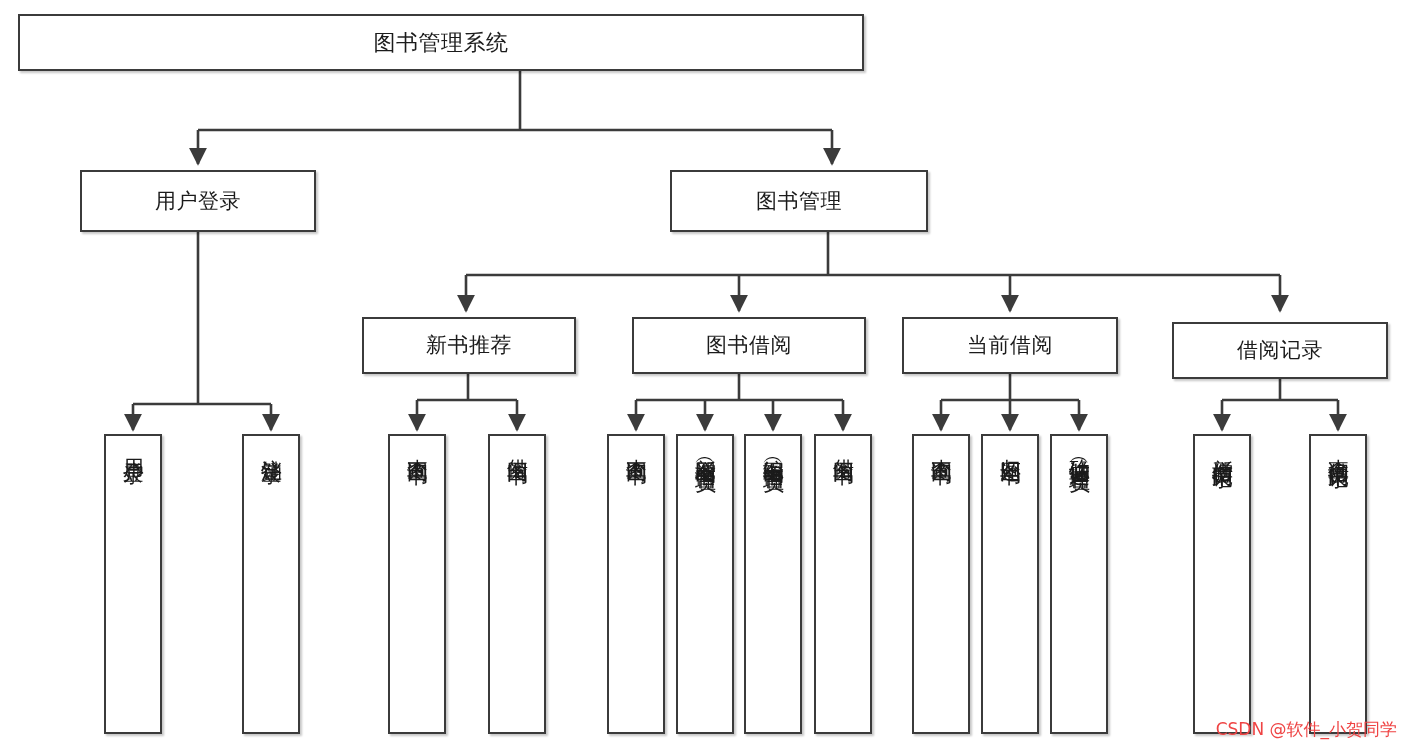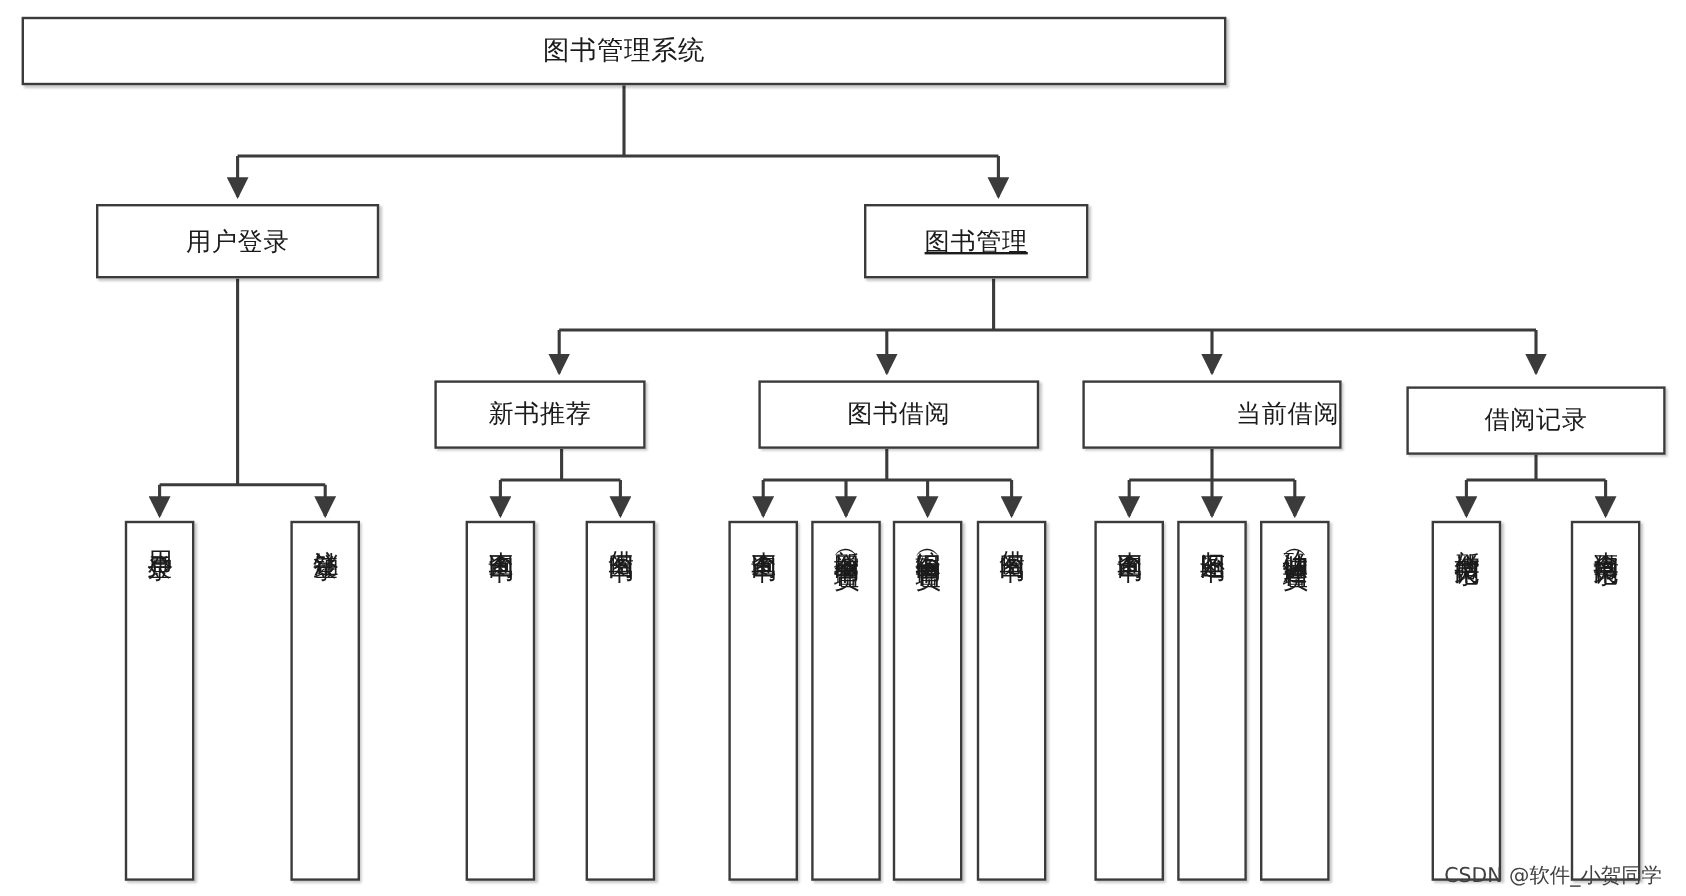--- a/index.html
+++ b/index.html
@@ -58,24 +58,24 @@
   .node.v .lbl {
     writing-mode: vertical-rl;
     text-orientation: upright;
     font-size: 21px;
     letter-spacing: 2px;
     line-height: 1;
     white-space: nowrap;
   }
   .watermark {
     position: absolute;
-    right: 20px;
+    right: 8px;
     bottom: 6px;
     font-size: 17px;
-    color: #404040;
+    color: #ef4444;
     z-index: 6;
     white-space: nowrap;
     font-family: "DejaVu Sans", "Liberation Sans", sans-serif;
   }
 </style>
 </head>
 <body>
 
 <div id="canvas">
 
@@ -122,38 +122,38 @@
       <path d="M 1010 400 L 1010 430" marker-end="url(#arw)"></path>
       <path d="M 1079 400 L 1079 430" marker-end="url(#arw)"></path>
 
       <path d="M 1280 374 L 1280 400"></path>
       <path d="M 1222 400 L 1338 400"></path>
       <path d="M 1222 400 L 1222 430" marker-end="url(#arw)"></path>
       <path d="M 1338 400 L 1338 430" marker-end="url(#arw)"></path>
     </g>
   </svg>
 
-  <div class="node h root" style="left:18px; top:14px; width:1004px; height:57px;">
+  <div class="node h root" style="left:18px; top:14px; width:846px; height:57px;">
     <span class="lbl">图书管理系统</span>
   </div>
 
   <div class="node h" style="left:80px; top:170px; width:236px; height:62px;">
     <span class="lbl">用户登录</span>
   </div>
-  <div class="node h" style="left:720px; top:170px; width:187px; height:62px;text-decoration:underline;">
+  <div class="node h" style="left:670px; top:170px; width:258px; height:62px;">
     <span class="lbl">图书管理</span>
   </div>
 
-  <div class="node h" style="left:362px; top:317px; width:176px; height:57px;">
+  <div class="node h" style="left:362px; top:317px; width:214px; height:57px;">
     <span class="lbl">新书推荐</span>
   </div>
   <div class="node h" style="left:632px; top:317px; width:234px; height:57px;">
     <span class="lbl">图书借阅</span>
   </div>
-  <div class="node h" style="left:902px; top:317px; width:216px; height:57px;justify-content:flex-end;">
+  <div class="node h" style="left:902px; top:317px; width:216px; height:57px;">
     <span class="lbl">当前借阅</span>
   </div>
   <div class="node h" style="left:1172px; top:322px; width:216px; height:57px;">
     <span class="lbl">借阅记录</span>
   </div>
 
   <div class="node v" style="left:104px; top:434px; width:58px; height:300px;">
     <span class="lbl">用户登录</span>
   </div>
   <div class="node v" style="left:242px; top:434px; width:58px; height:300px;">

